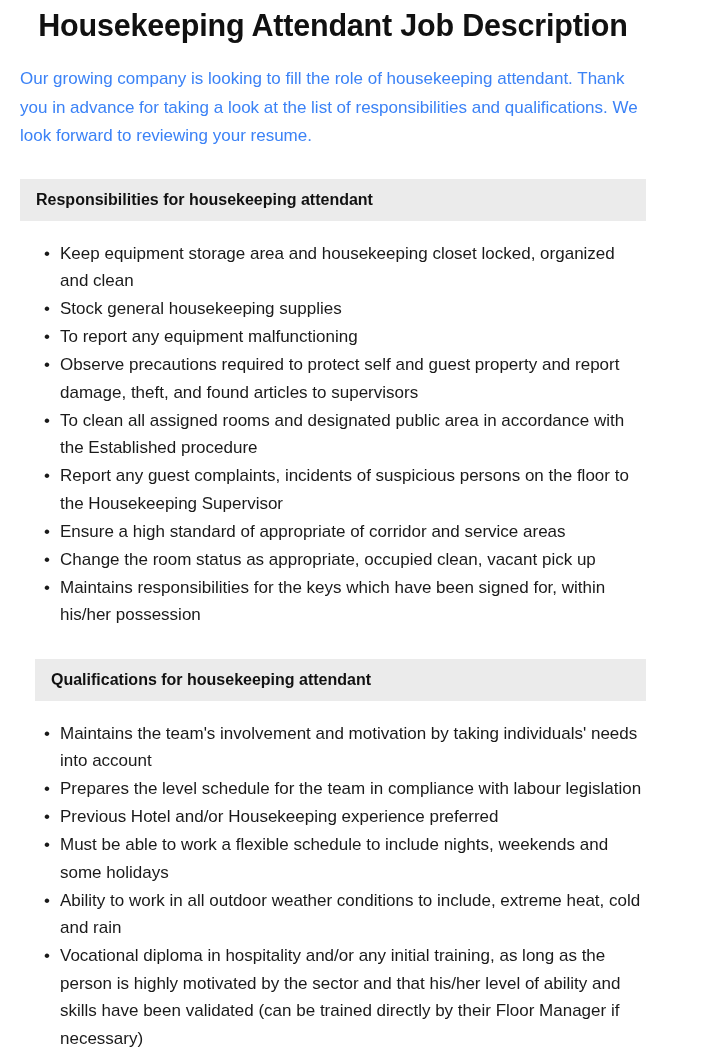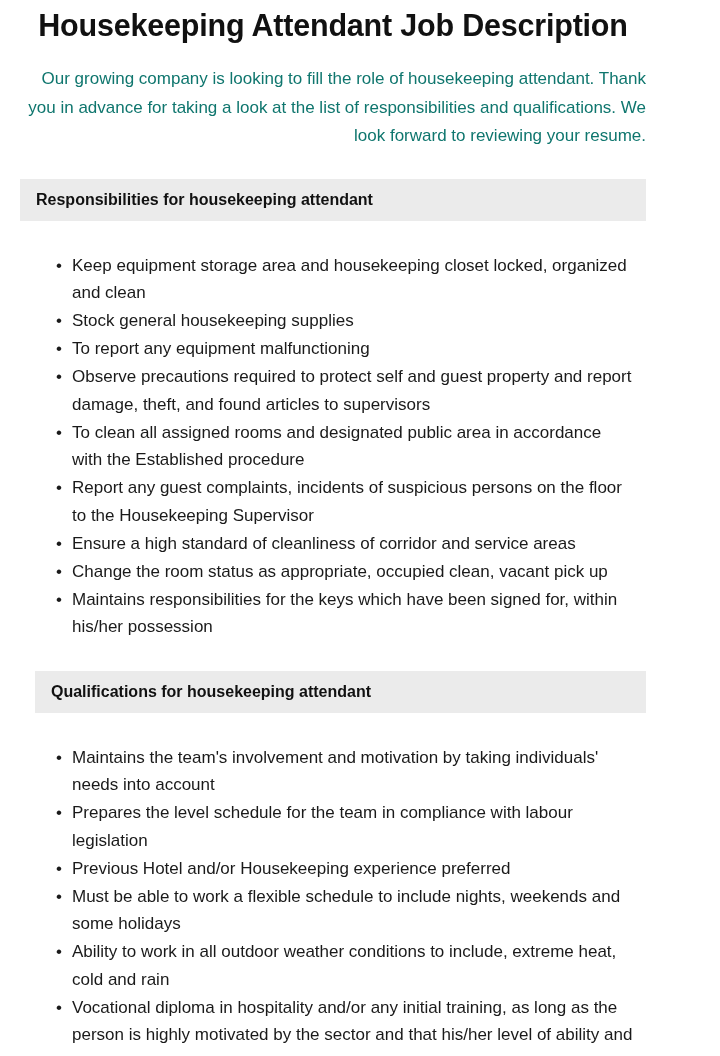--- a/index.html
+++ b/index.html
@@ -30,39 +30,39 @@
     letter-spacing: -0.2px;
     color: #111111;
     margin: 0;
     padding: 6px 20px 0 20px;
     line-height: 38px;
     white-space: nowrap;
   }
   .intro {
     font-size: 17px;
     line-height: 28.5px;
-    color: #0f766e;
+    color: #3b82f6;
     margin: 0;
     padding: 21px 20px 0 20px;
-    text-align: right;
+    text-align: left;
   }
   .section-header {
     background: #ebebeb;
     margin: 0 20px;
     padding: 12px 0 12px 16px;
     font-size: 16px;
     font-weight: bold;
     color: #111111;
     line-height: 18px;
     box-sizing: border-box;
   }
   .sec-one { margin-top: 28px; }
   .sec-two { margin-top: 30px; margin-left: 35px; }
   .bullet-list {
-    margin: 12px;
+    margin: 0;
     padding: 19px 20px 0 44px;
     list-style: none;
   }
   .bullet-list li {
     position: relative;
     font-size: 17px;
     line-height: 27.5px;
     color: #1a1a1a;
     padding-left: 16px;
     margin: 0 0 0.5px 0;
@@ -90,21 +90,21 @@
 
   <div class="section-header sec-one">Responsibilities for housekeeping attendant</div>
 
   <ul class="bullet-list list-responsibilities">
     <li>Keep equipment storage area and housekeeping closet locked, organized and clean</li>
     <li>Stock general housekeeping supplies</li>
     <li>To report any equipment malfunctioning</li>
     <li>Observe precautions required to protect self and guest property and report damage, theft, and found articles to supervisors</li>
     <li>To clean all assigned rooms and designated public area in accordance with the Established procedure</li>
     <li>Report any guest complaints, incidents of suspicious persons on the floor to the Housekeeping Supervisor</li>
-    <li>Ensure a high standard of cleanliness of corridor and service areas</li>
+    <li>Ensure a high standard of appropriate of corridor and service areas</li>
     <li>Change the room status as appropriate, occupied clean, vacant pick up</li>
     <li>Maintains responsibilities for the keys which have been signed for, within his/her possession</li>
   </ul>
 
   <div class="section-header sec-two">Qualifications for housekeeping attendant</div>
 
   <ul class="bullet-list list-qualifications">
     <li>Maintains the team's involvement and motivation by taking individuals' needs into account</li>
     <li>Prepares the level schedule for the team in compliance with labour legislation</li>
     <li>Previous Hotel and/or Housekeeping experience preferred</li>

